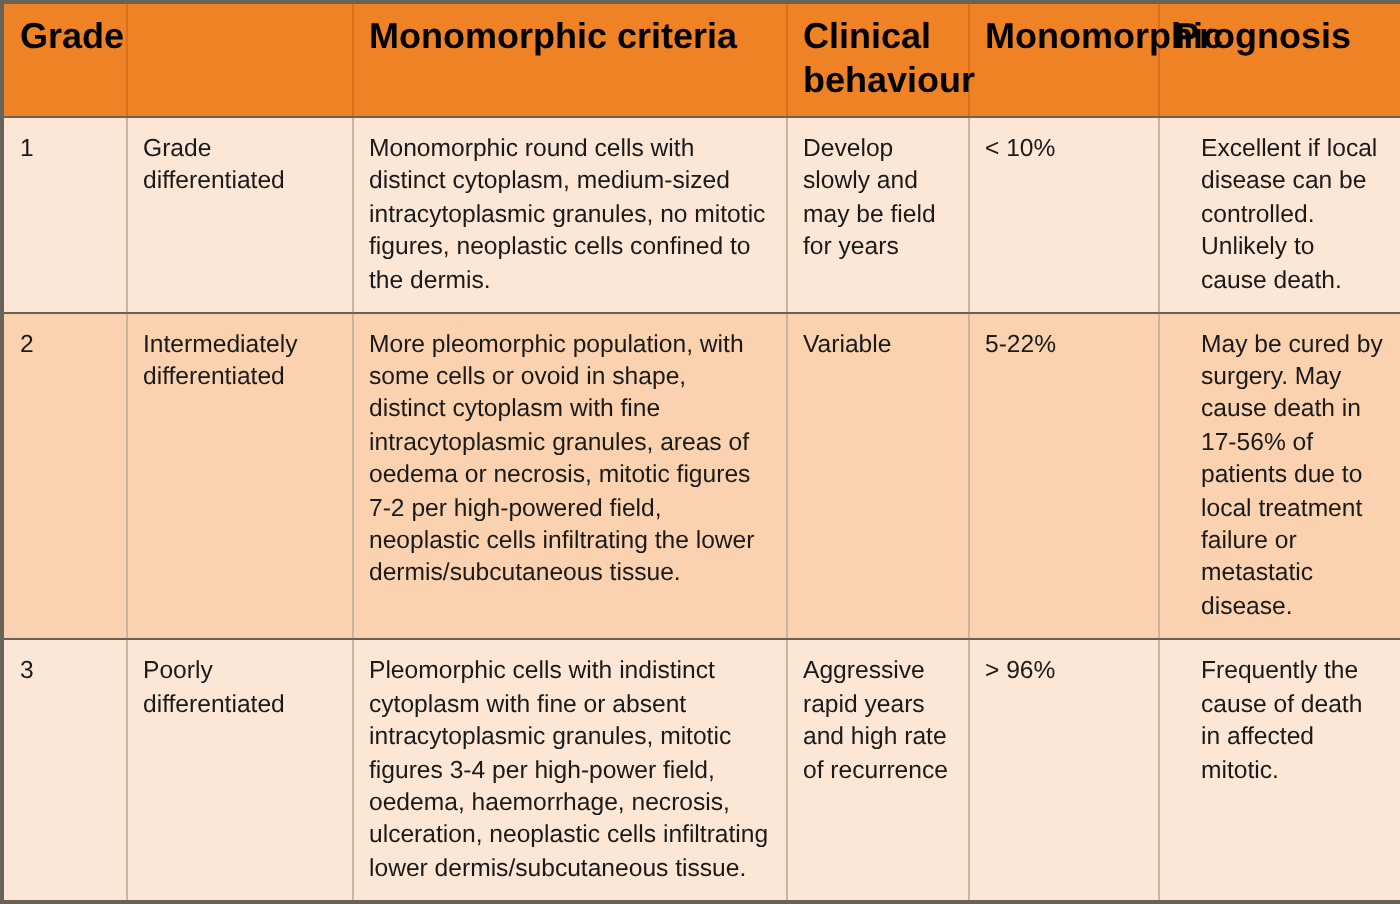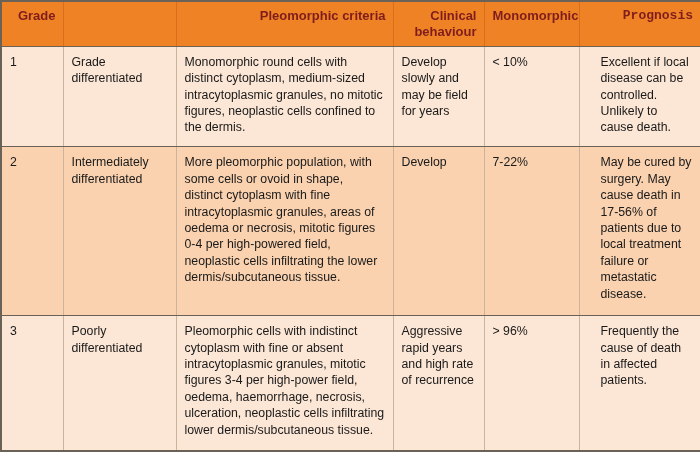--- a/index.html
+++ b/index.html
@@ -27,33 +27,33 @@
   .grading-table col.c-grade      { width: 62px; }
   .grading-table col.c-diff       { width: 113px; }
   .grading-table col.c-histo      { width: 217px; }
   .grading-table col.c-clinical   { width: 91px; }
   .grading-table col.c-metastasis { width: 95px; }
   .grading-table col.c-prognosis  { width: 122px; }
 
   
   .grading-table thead th {
     background: #f08226;
-    color: #7f1d1d;
-    font-size: 13px;
+    color: #000000;
+    font-size: 18px;
     font-weight: bold;
-    text-align: right;
+    text-align: left;
     vertical-align: top;
     line-height: 1.22;
     padding: 6px 7px 6px 8px;
     height: 42px;
     box-sizing: border-box;
     border-right: 1px solid #d96f1c;
     border-bottom: 1px solid #6b6257;
   }
-  .grading-table thead th:last-child { border-right: none; font-family: Liberation Mono, monospace; }
+  .grading-table thead th:last-child { border-right: none; }
 
   
   .grading-table tbody td {
     font-size: 12.3px;
     color: #1a1a1a;
     text-align: left;
     vertical-align: top;
     line-height: 1.335;
     padding: 7px 8px 7px 8px;
     box-sizing: border-box;
@@ -77,46 +77,46 @@
     <col class="c-histo">
     <col class="c-clinical">
     <col class="c-metastasis">
     <col class="c-prognosis">
   </colgroup>
 
   <thead>
     <tr>
       <th>Grade</th>
       <th></th>
-      <th>Pleomorphic criteria</th>
+      <th>Monomorphic criteria</th>
       <th>Clinical behaviour</th>
       <th>Monomorphic</th>
       <th>Prognosis</th>
     </tr>
   </thead>
 
   <tbody>
     <tr class="row-light">
       <td>1</td>
       <td>Grade differentiated</td>
       <td>Monomorphic round cells with distinct cytoplasm, medium-sized intracytoplasmic granules, no mitotic figures, neoplastic cells confined to the dermis.</td>
       <td>Develop slowly and may be field for years</td>
       <td>&lt; 10%</td>
       <td>Excellent if local disease can be controlled. Unlikely to cause death.</td>
     </tr>
     <tr class="row-dark">
       <td>2</td>
       <td>Intermediately differentiated</td>
-      <td>More pleomorphic population, with some cells or ovoid in shape, distinct cytoplasm with fine intracytoplasmic granules, areas of oedema or necrosis, mitotic figures 0-4 per high-powered field, neoplastic cells infiltrating the lower dermis/subcutaneous tissue.</td>
-      <td>Develop</td>
-      <td>7-22%</td>
+      <td>More pleomorphic population, with some cells or ovoid in shape, distinct cytoplasm with fine intracytoplasmic granules, areas of oedema or necrosis, mitotic figures 7-2 per high-powered field, neoplastic cells infiltrating the lower dermis/subcutaneous tissue.</td>
+      <td>Variable</td>
+      <td>5-22%</td>
       <td>May be cured by surgery. May cause death in 17-56% of patients due to local treatment failure or metastatic disease.</td>
     </tr>
     <tr class="row-light">
       <td>3</td>
       <td>Poorly differentiated</td>
       <td>Pleomorphic cells with indistinct cytoplasm with fine or absent intracytoplasmic granules, mitotic figures 3-4 per high-power field, oedema, haemorrhage, necrosis, ulceration, neoplastic cells infiltrating lower dermis/subcutaneous tissue.</td>
       <td>Aggressive rapid years and high rate of recurrence</td>
       <td>&gt; 96%</td>
-      <td>Frequently the cause of death in affected patients.</td>
+      <td>Frequently the cause of death in affected mitotic.</td>
     </tr>
   </tbody>
 </table>
 
 </body></html>

